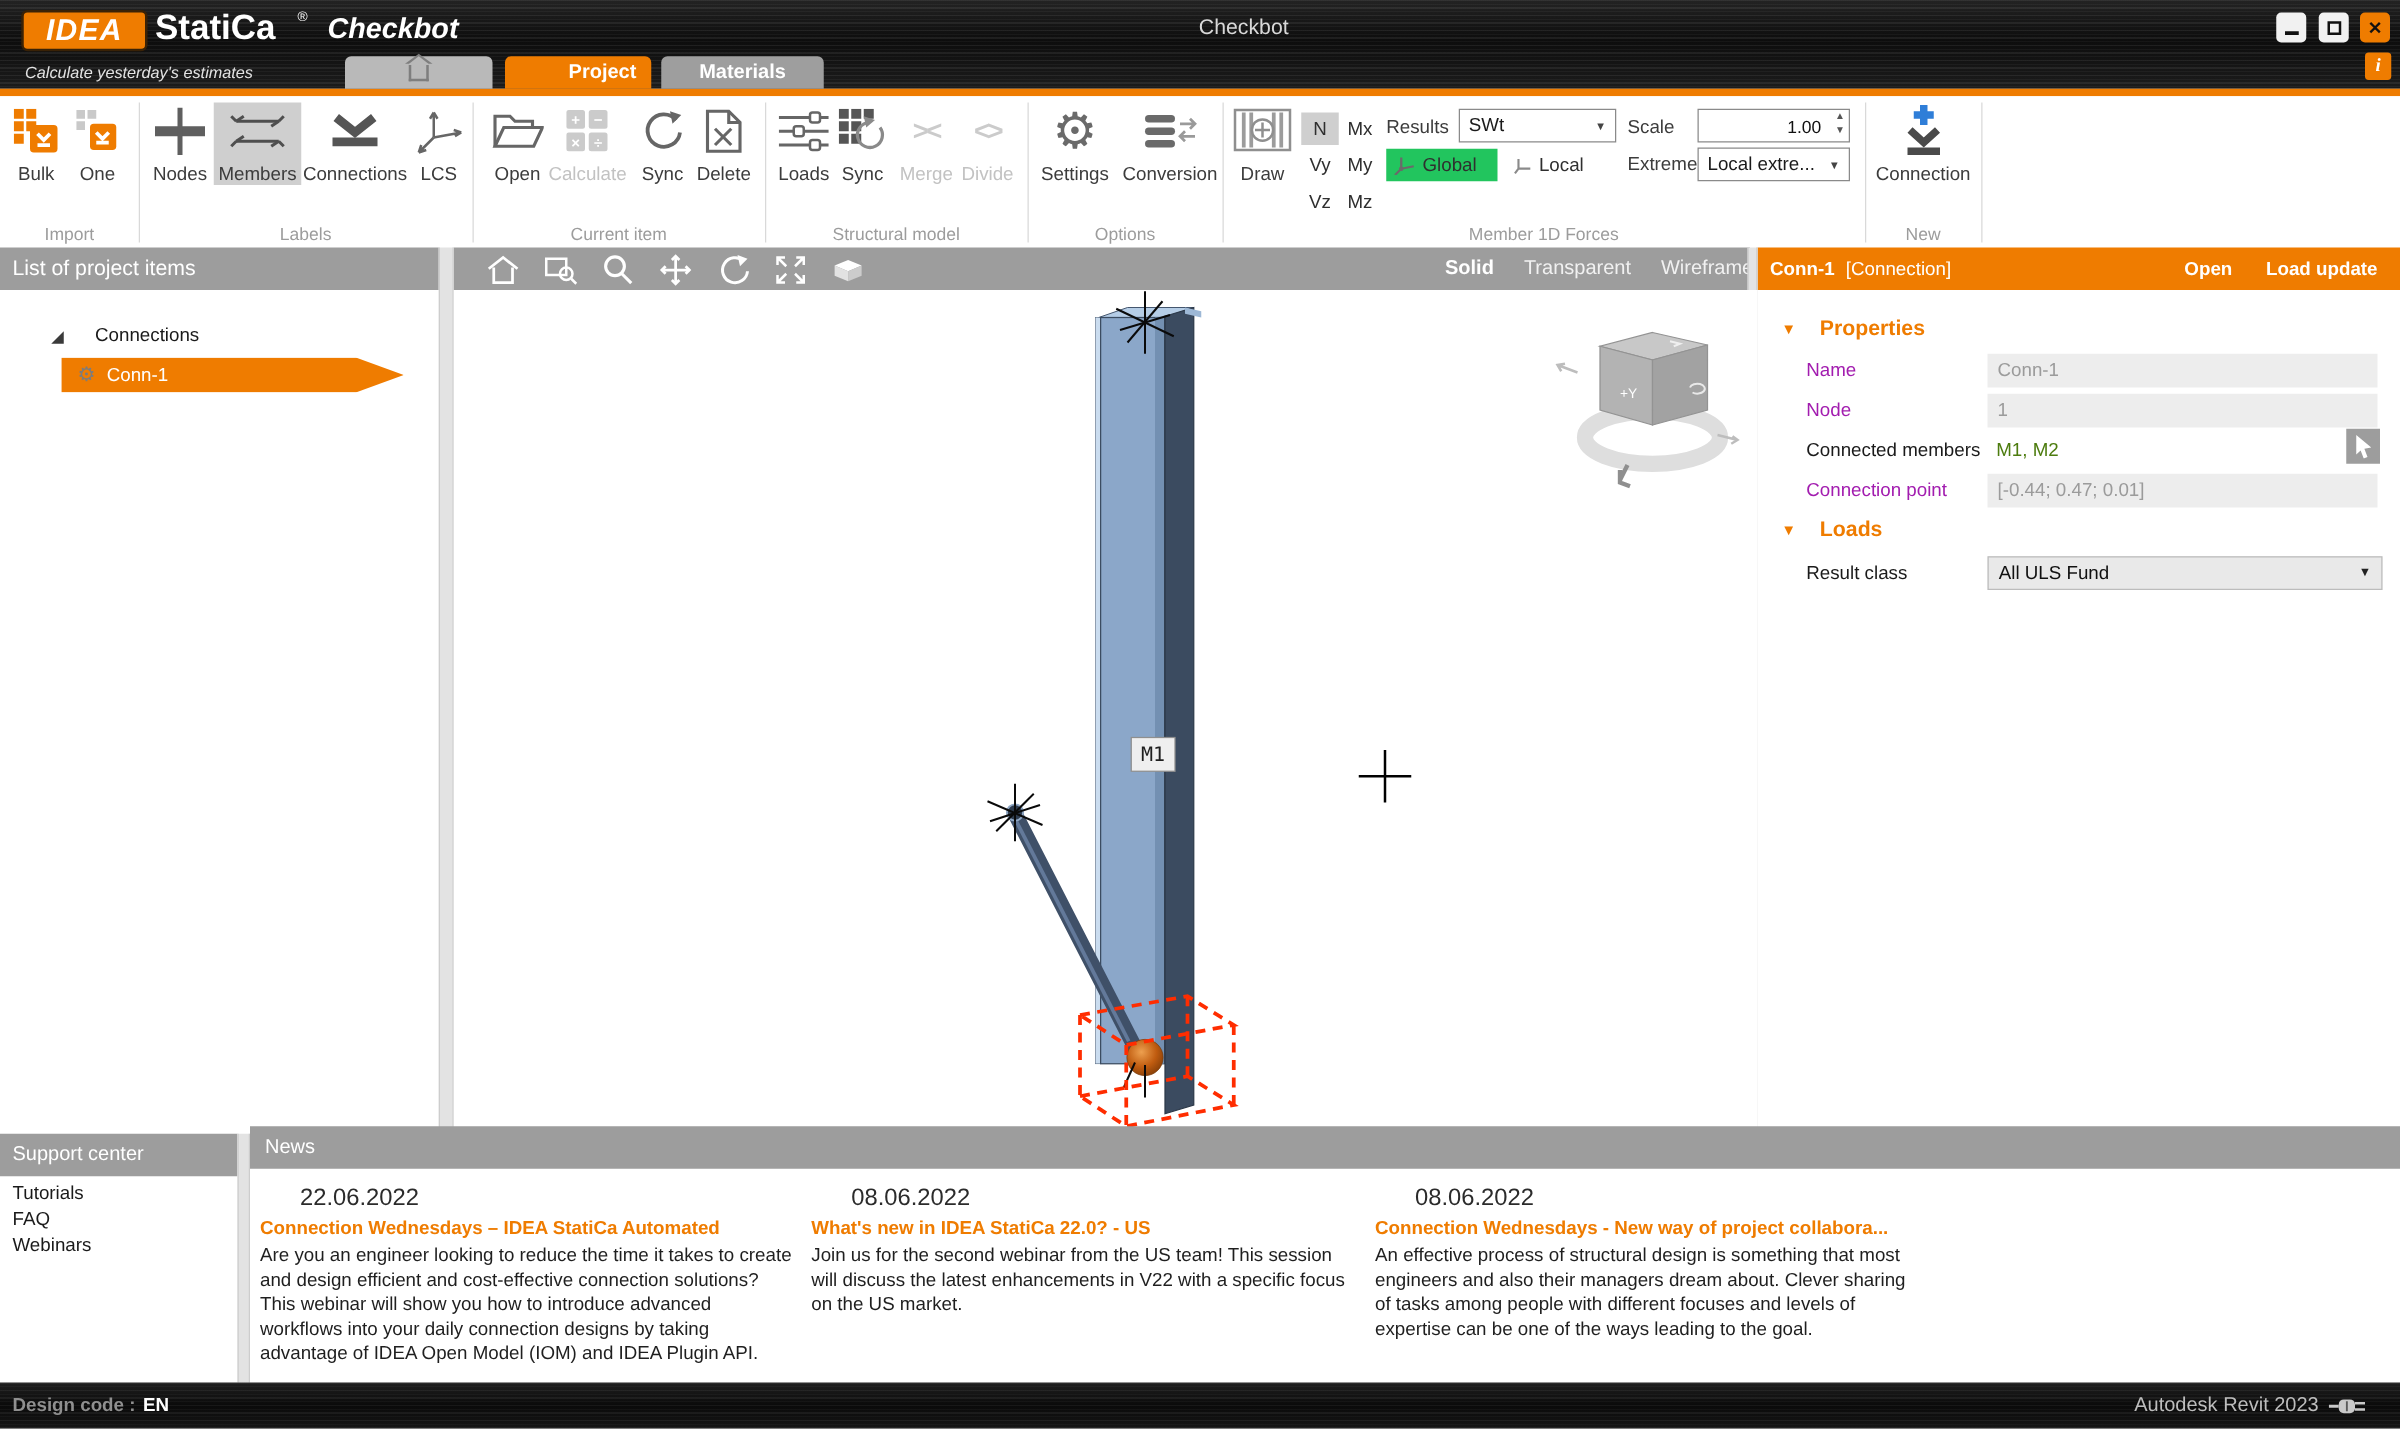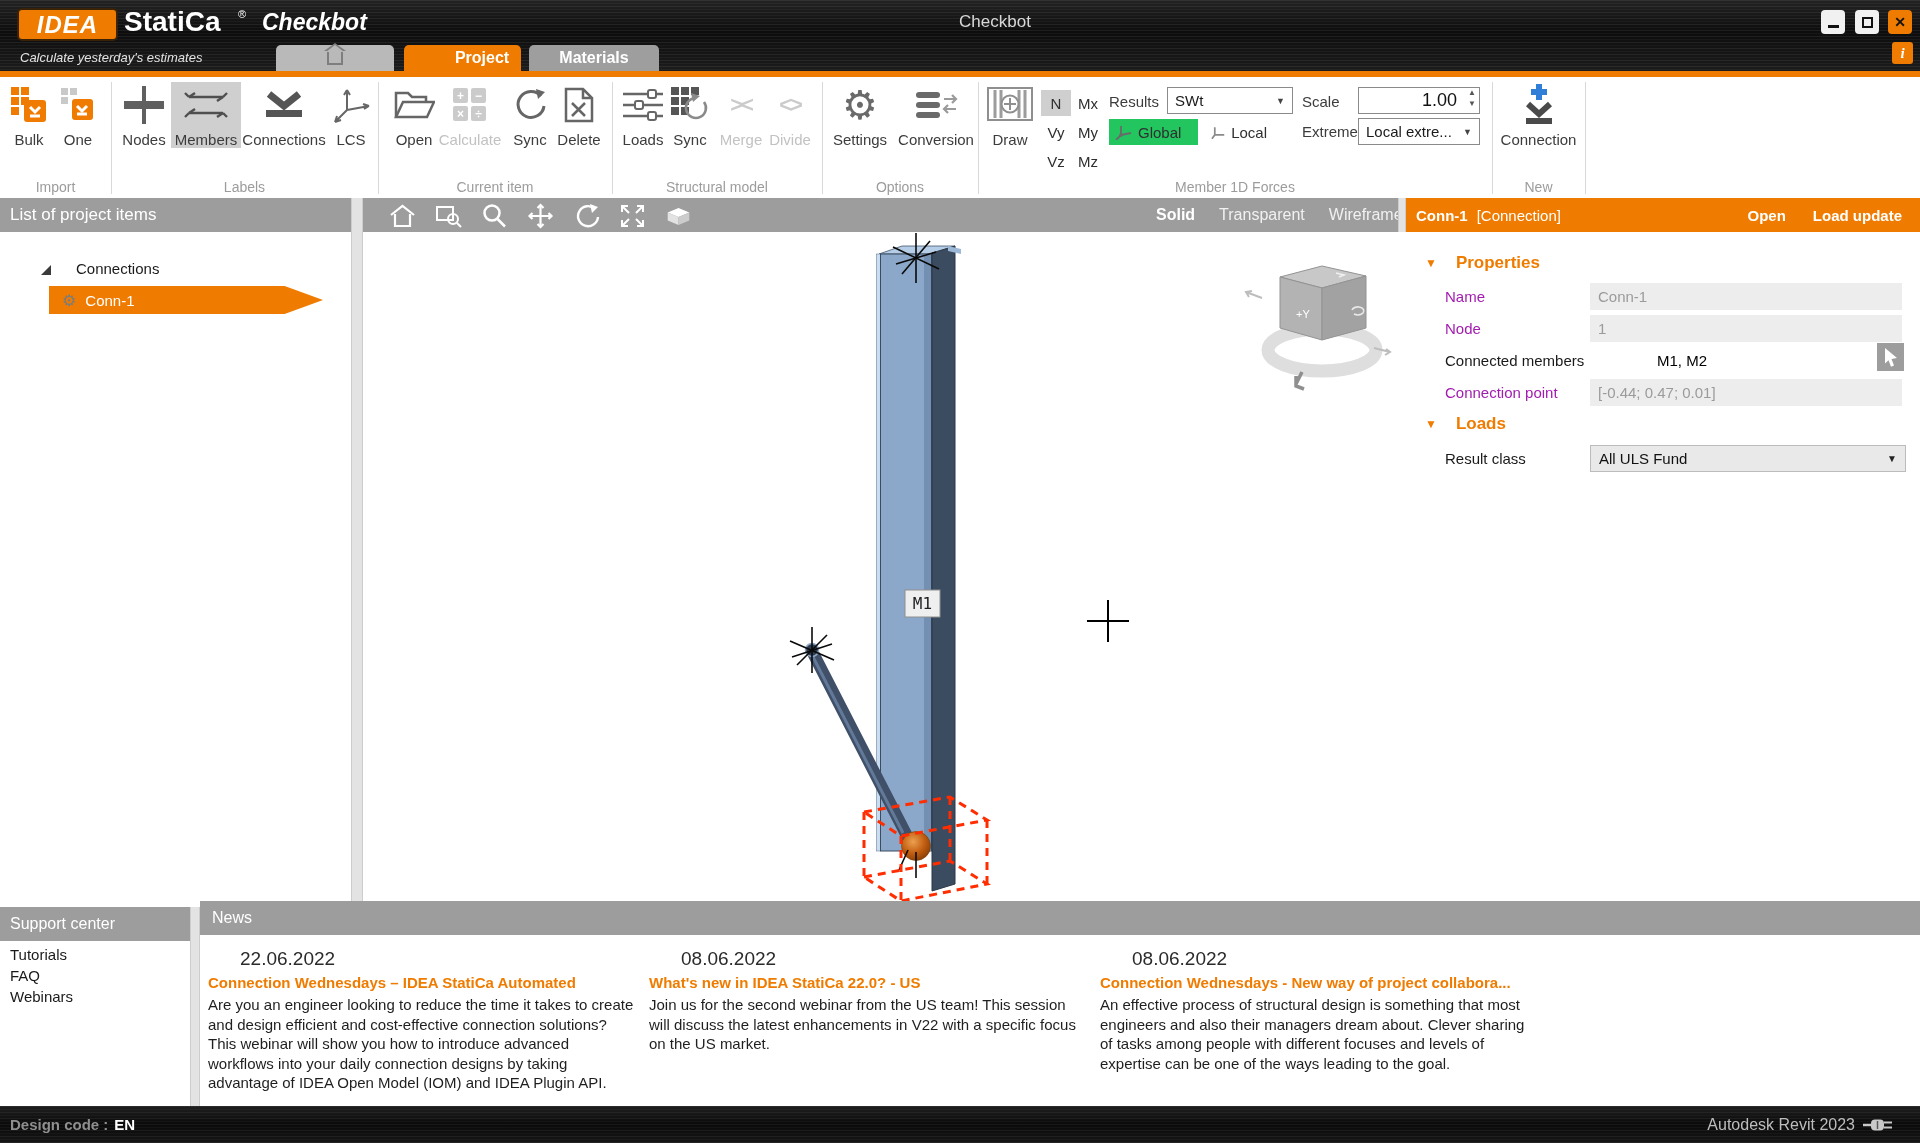--- a/index.html
+++ b/index.html
@@ -48,21 +48,21 @@
   .btn-big.disabled .lbl { color:#c2c2c2; }
   .btn-big.selected { background:#cfcfcf; }
   .force-btn { position:absolute; width:30px; height:26px; font-size:15px; color:#2f2f2f; display:flex; align-items:center; justify-content:center; }
   .force-btn.selected { background:#cfcfcf; }
   .rlabel { position:absolute; font-size:15px; color:#3c3c3c; }
   .combo { position:absolute; height:27px; border:1px solid #8a8a8a; background:#fff; display:flex; align-items:center; padding:0 7px; font-size:15px; color:#1a1a1a; }
   .combo .arrow { margin-left:auto; font-size:9px; color:#444; }
   .toggle { position:absolute; height:26px; display:flex; align-items:center; gap:5px; font-size:15px; color:#2f2f2f; padding:0 6px;}
   .toggle.selected { background:#22c55e; }
   .spinbox { position:absolute; height:27px; border:1px solid #8a8a8a; background:#fff; }
-  .spinbox input { width:100%; height:100%; border:none; outline:none; text-align:right; padding-right:22px; font-size:18px; font-family:"Liberation Sans",sans-serif; color:#111; background:transparent;}
+  .spinbox input { width:100%; height:100%; border:none; outline:none; text-align:right; padding-right:22px; font-size:14px; font-family:"Liberation Sans",sans-serif; color:#111; background:transparent;}
   .spin-arrows { position:absolute; right:3px; top:1px; display:flex; flex-direction:column; gap:3px; font-size:8px; color:#555; line-height:8px; text-align:center;}
   .merge-glyph { font-size:22px; font-weight:700; color:#cbcbcb; letter-spacing:-2px;}
 
   
   .panel-header { position:absolute; top:198px; height:34px; background:#9d9d9d; color:#fff; font-size:17px; display:flex; align-items:center; }
   .left-panel { position:absolute; left:0; top:232px; width:351px; height:675px; background:#fff; }
   .vsplit { position:absolute; background:#e3e3e3; border-left:1px solid #cdcdcd; border-right:1px solid #cdcdcd; }
   .tree-expander { position:absolute; left:41px; top:265px; width:0; height:0; border-left:10px solid transparent; border-bottom:10px solid #3a3a3a; }
   .tree-root-label { position:absolute; left:76px; top:260px; font-size:15px; color:#1a1a1a; }
   .tree-item { position:absolute; left:49px; top:286px; width:274px; height:28px; background:#ef7c00;
@@ -82,21 +82,21 @@
   .rp-header { position:absolute; left:1406px; top:198px; width:514px; height:34px; background:#ef7c00; color:#fff; display:flex; align-items:center; font-size:15px; }
   .rp-header .nm { font-weight:700; margin-left:10px; }
   .rp-header .tp { margin-left:9px; }
   .rp-header .hbtn { font-weight:700; }
   .section-head { position:absolute; display:flex; align-items:center; gap:19px; color:#ef7c00; }
   .section-head .tri { font-size:12px; }
   .section-head .st { font-size:17px; font-weight:700; }
   .prop-label { position:absolute; left:1445px; font-size:15px; color:#a21caf; height:27px; display:flex; align-items:center;}
   .prop-label.dark { color:#1a1a1a; }
   .prop-field { position:absolute; left:1590px; width:312px; height:27px; background:#ededed; color:#9b9b9b; font-size:15px; display:flex; align-items:center; padding-left:8px; }
-  .prop-value { position:absolute; left:1657px; font-size:15px; color:#000000; height:27px; display:flex; align-items:center;}
+  .prop-value { position:absolute; left:1597px; font-size:15px; color:#4d7c0f; height:27px; display:flex; align-items:center;}
   .cursor-btn { position:absolute; left:1877px; width:27px; height:28px; background:#9d9d9d; display:flex; align-items:center; justify-content:center;}
   .rc-combo { position:absolute; left:1590px; width:316px; height:27px; background:#e9e9e9; border:1px solid #bcbcbc; display:flex; align-items:center; padding:4px 8px; font-size:15px; color:#111;}
   .rc-combo .arrow { margin-left:auto; font-size:10px; color:#222; }
 
   
   .support-links { position:absolute; left:10px; top:945px; font-size:15px; color:#1a1a1a; line-height:20px; }
   .support-links div { margin-bottom:1px; }
   .news-article { position:absolute; top:948px; }
   .news-date { font-size:19px; color:#2b2b2b; margin-bottom:4px;margin-left:32px;}
   .news-title { font-size:15px; font-weight:700; color:#ef7c00; margin-bottom:4px; white-space:nowrap;}

